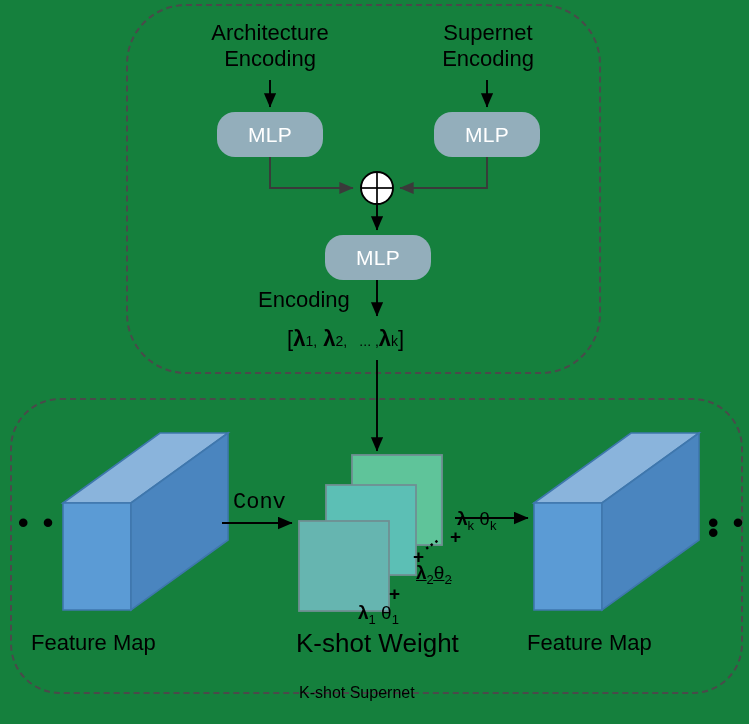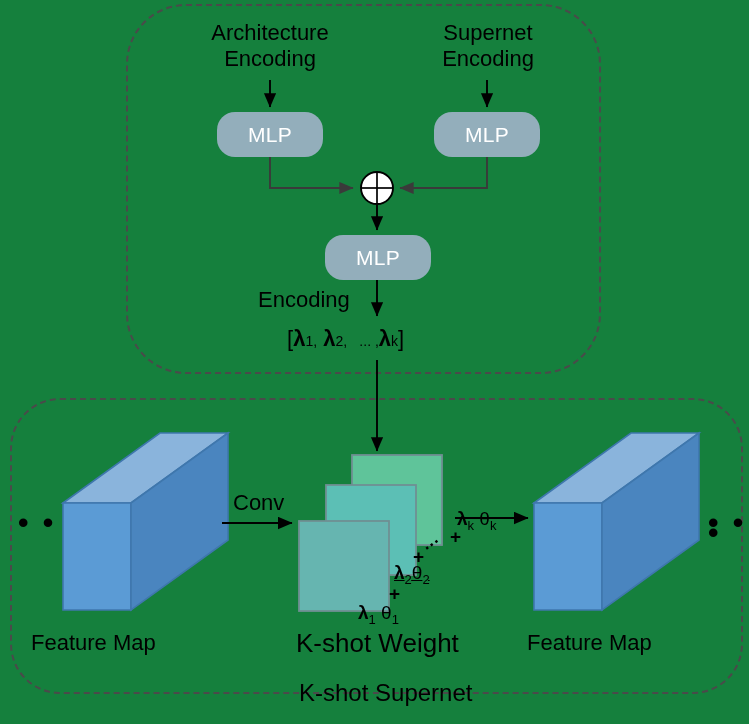--- a/index.html
+++ b/index.html
@@ -64,22 +64,22 @@
     line-height: 26px;
     white-space: nowrap;
     color: #000;
   }
   .label.center { text-align: center; }
 
   #arch-enc { left: 196px; top: 20px; width: 148px; }
   #chan-enc { left: 414px; top: 20px; width: 148px; }
   #softmax-label { left: 258px; top: 287px; }
   #simplex-label { left: 543px; top: 207px; font-size: 24px; }
-  #supernet-label { left: 299px; top: 680px; font-size: 24px; }
-  #conv-label { left: 233px; top: 490px; font-size: 22px; }
+  #supernet-label { left: 299px; top: 680px; font-size: 16px; }
+  #conv-label { left: 233px; top: 490px; font-size: 22px; font-family: Liberation Mono, monospace; }
   #fm-left-label { left: 31px; top: 630px; font-size: 22px; }
   #kshot-w-label { left: 296px; top: 630px; font-size: 26px; }
   #fm-right-label { left: 527px; top: 630px; font-size: 22px; }
 
   
   #lambda-vector {
     position: absolute;
     left: 287px;
     top: 326px;
     font-size: 22px;
@@ -127,21 +127,21 @@
   }
   .dotsdiag {
     position: absolute;
     font-size: 17px;
     font-weight: bold;
     color: #000;
     transform: rotate(-35deg);
   }
   #f1 { left: 358px; top: 602px; }
   #p1 { left: 389px; top: 583px; }
-  #f2 { left: 394px; top: 562px; text-decoration: underline; }
+  #f2 { left: 416px; top: 562px; text-decoration: underline; }
   #p2 { left: 413px; top: 546px; }
   #dd { left: 424px; top: 535px; }
   #p3 { left: 450px; top: 526px; }
   #f3 { left: 457px; top: 508px; }
 </style>
 </head>
 <body>
 
 <div id="canvas">
 

